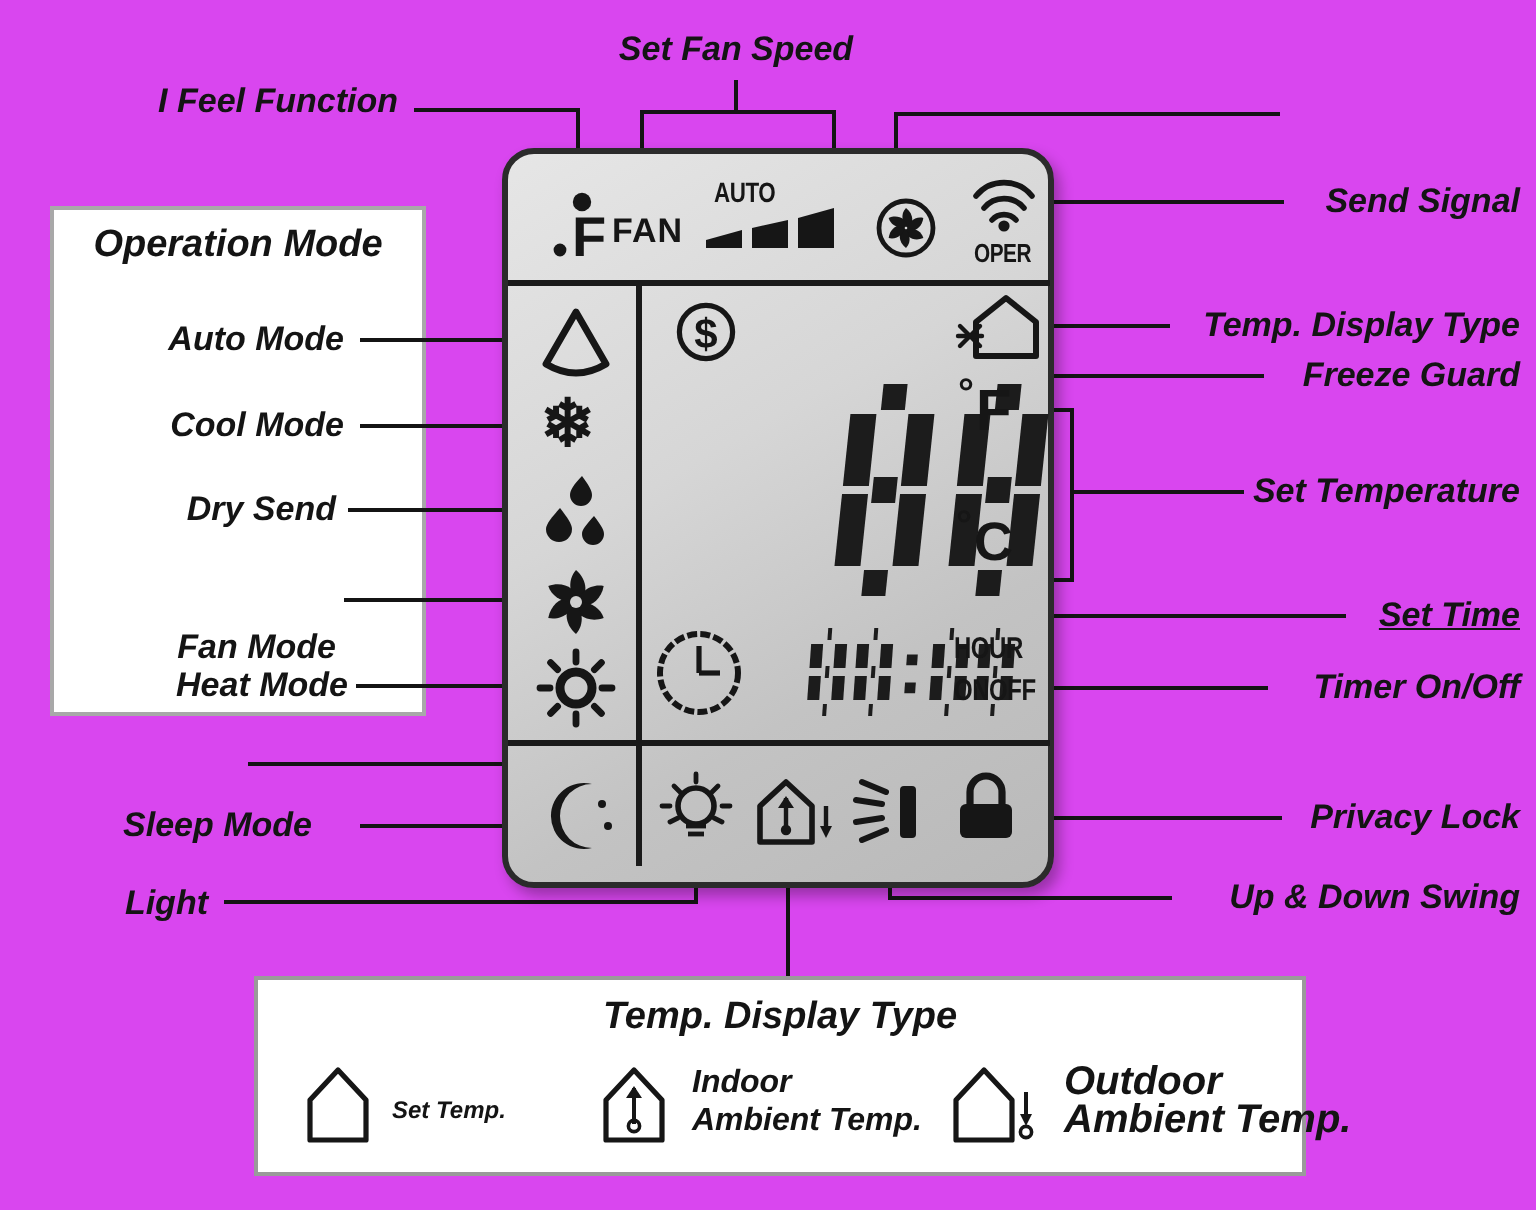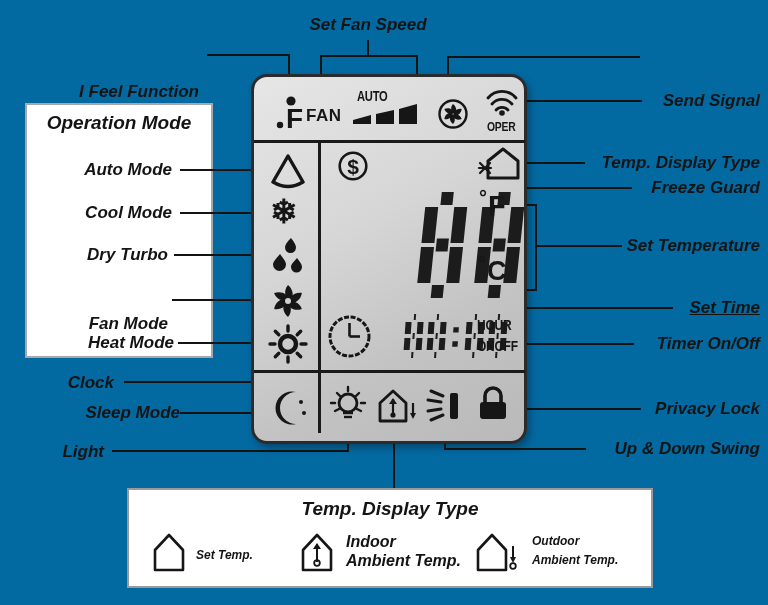--- a/index.html
+++ b/index.html
@@ -1,16 +1,16 @@
 <!DOCTYPE html>
 <html><head>
 <meta charset="utf-8">
 <style>
   html,body{margin:0;padding:0;background:#fff;}
-  #canvas{position:relative;width:768px;height:605px;background:#0369a1;overflow:hidden;
+  #canvas{position:relative;width:768px;height:605px;background:#d946ef;overflow:hidden;
           font-family:"Liberation Sans",sans-serif;color:#111;}
   
   .lbl{position:absolute;font-style:italic;font-weight:700;font-size:17px;line-height:22px;
        white-space:nowrap;color:#141414;}
   .lbl.ral{text-align:right;}
   
   .ln{position:absolute;background:#141414;}
   .ln.h{height:2px;}
   .ln.v{width:2px;}
   
@@ -29,39 +29,38 @@
   .icon{position:absolute;}
   svg{display:block;}
   .deg{position:absolute;font-weight:700;color:#161616;}
 </style>
 </head>
 <body>
 
 <div id="canvas">
 
   <div class="lbl" style="left:290px;top:14px;width:156px;text-align:center;">Set Fan Speed</div>
-  <div class="lbl ral" style="left:39px;top:40px;width:160px;margin-top:41px;">I Feel Function</div>
-  <div class="lbl ral" style="left:24px;top:372px;width:90px;">Clock</div>
-  <div class="lbl ral" style="left:48px;top:402px;width:132px;">Sleep Mode</div>
+  <div class="lbl ral" style="left:39px;top:40px;width:160px;">I Feel Function</div>
+  <div class="lbl ral" style="left:24px;top:402px;width:132px;">Sleep Mode</div>
   <div class="lbl ral" style="left:24px;top:441px;width:80px;">Light</div>
 
   <div class="lbl ral" style="right:8px;top:90px;width:150px;">Send Signal</div>
   <div class="lbl ral" style="right:8px;top:152px;width:190px;">Temp. Display Type</div>
   <div class="lbl ral" style="right:8px;top:177px;width:150px;">Freeze Guard</div>
   <div class="lbl ral" style="right:8px;top:235px;width:170px;">Set Temperature</div>
   <div class="lbl ral" style="right:8px;top:297px;width:110px;text-decoration:underline;">Set Time</div>
   <div class="lbl ral" style="right:8px;top:333px;width:140px;">Timer On/Off</div>
   <div class="lbl ral" style="right:8px;top:438px;width:180px;">Up &amp; Down Swing</div>
   <div class="lbl ral" style="right:8px;top:398px;width:140px;">Privacy Lock</div>
 
   <div id="opbox" class="boxframe"></div>
   <div class="boxtitle" style="left:30px;top:112px;width:178px;">Operation Mode</div>
   <div class="lbl ral" style="left:40px;top:159px;width:132px;">Auto Mode</div>
   <div class="lbl ral" style="left:40px;top:202px;width:132px;">Cool Mode</div>
-  <div class="lbl ral" style="left:40px;top:244px;width:128px;">Dry Turbo</div>
+  <div class="lbl ral" style="left:40px;top:244px;width:128px;">Dry Send</div>
   <div class="lbl ral" style="left:40px;top:289px;width:128px;margin-top:24px;">Fan Mode</div>
   <div class="lbl ral" style="left:40px;top:332px;width:134px;">Heat Mode</div>
 
   <div class="ln h" style="left:207px;top:54px;width:82px;"></div>
   <div class="ln v" style="left:288px;top:54px;height:44px;"></div>
 
   <div class="ln v" style="left:367px;top:40px;height:16px;"></div>
   <div class="ln h" style="left:320px;top:55px;width:98px;"></div>
   <div class="ln v" style="left:320px;top:55px;height:40px;"></div>
   <div class="ln v" style="left:416px;top:55px;height:38px;"></div>
@@ -363,18 +362,18 @@
   </div>
 
   <span class="icon" style="left:472px;top:530px;">
     <svg width="52" height="44" viewBox="0 0 52 44">
       <path d="M6 20 L20 5 L34 20 L34 40 L6 40 Z" fill="none" stroke="#161616" stroke-width="2.6" stroke-linejoin="round"></path>
       <line x1="41" y1="16" x2="41" y2="31" stroke="#161616" stroke-width="2"></line>
       <polygon points="38,27 44,27 41,33" fill="#161616"></polygon>
       <circle cx="41" cy="36" r="2.8" fill="none" stroke="#161616" stroke-width="1.8"></circle>
     </svg>
   </span>
-  <div class="lbl" style="left:532px;top:532px;font-size:12px;line-height:19px;">
+  <div class="lbl" style="left:532px;top:532px;font-size:20px;line-height:19px;">
     <div>Outdoor</div>
     <div>Ambient Temp.</div>
   </div>
 
 </div>
 
 </body></html>

